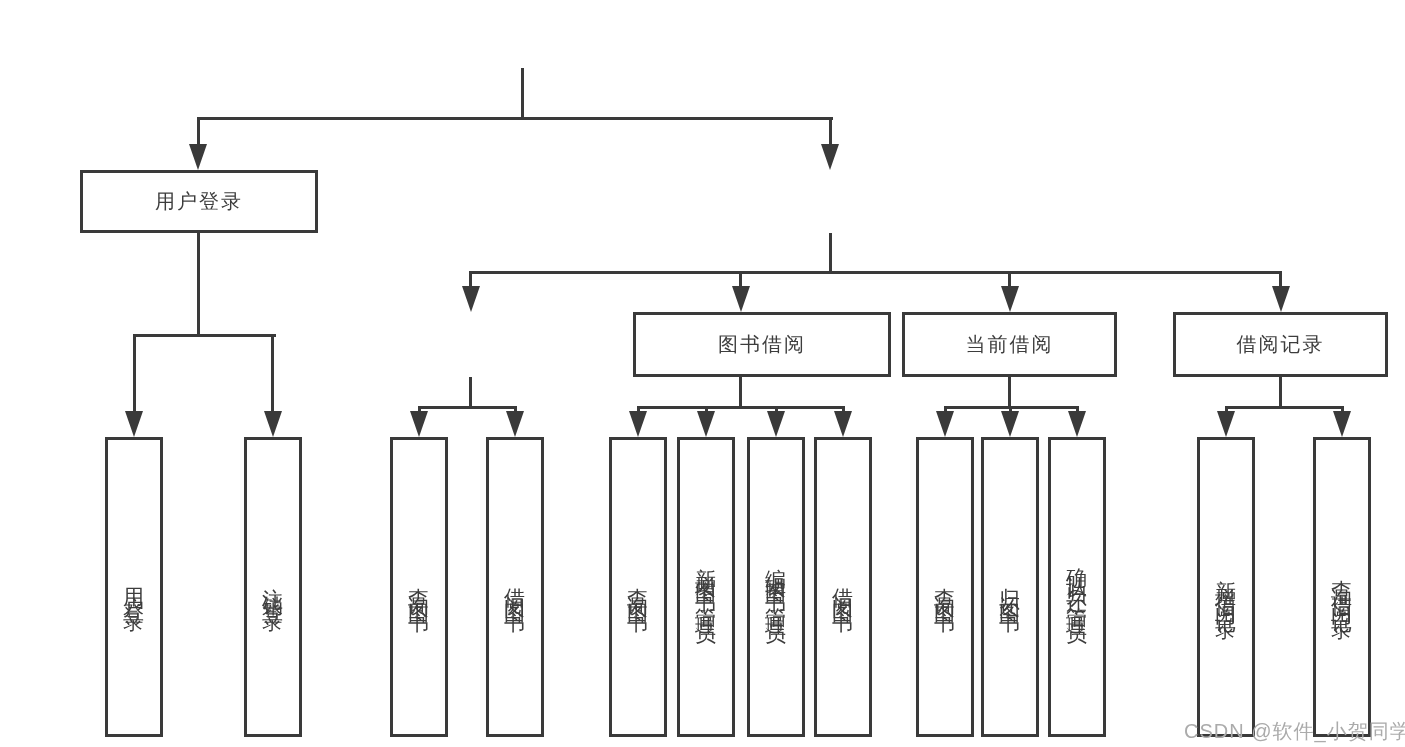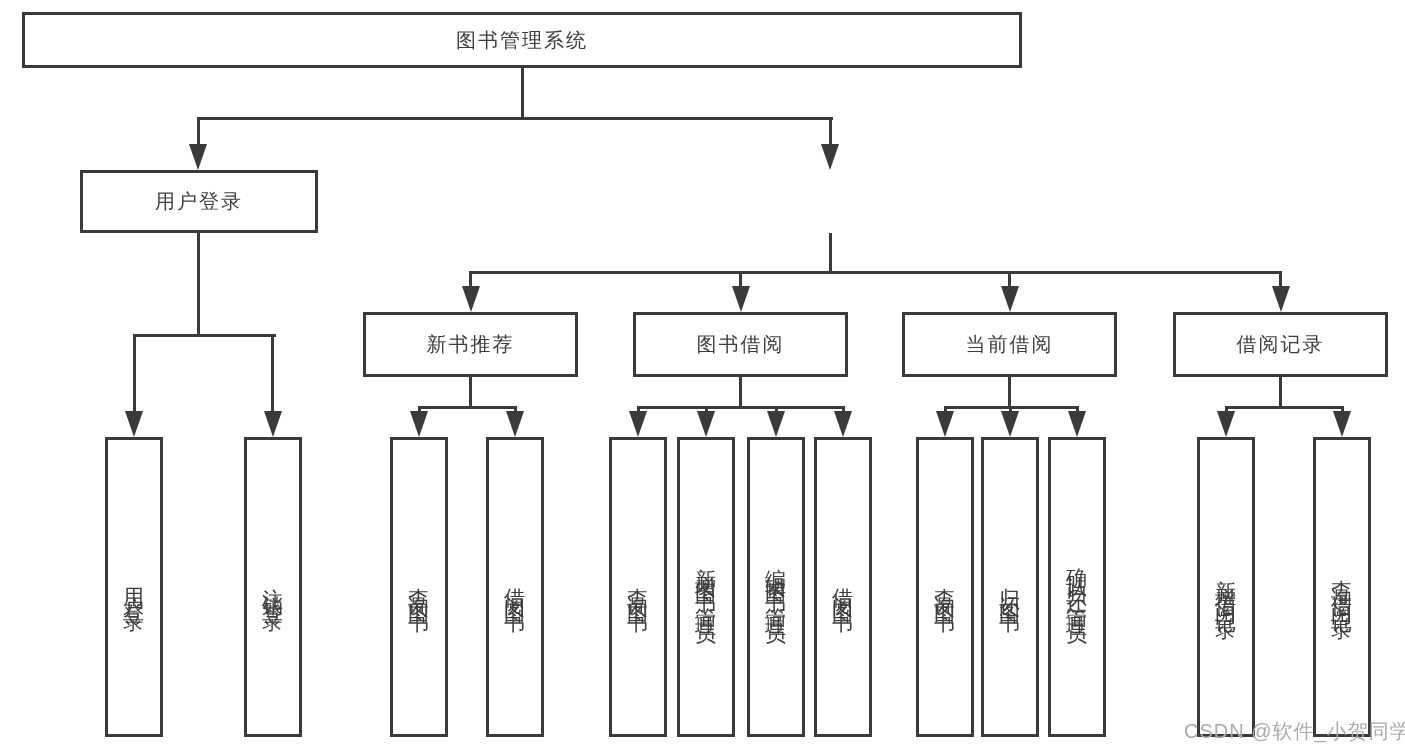--- a/index.html
+++ b/index.html
@@ -46,23 +46,20 @@
     color:var(--watermark,#ababab);
     white-space:nowrap;
     z-index:5;
   }
 </style>
 </head>
 <body>
 
 <div class="stage">
 
-  <div class="box hbox" style="left:22px;top:12px;width:1000px;height:56px;">
-    <span>图书管理系统</span>
-  </div>
 
   <div class="line vl" style="left:520.5px;top:68px;height:50px;"></div>
   <div class="line hl" style="left:196.5px;top:117px;width:636px;"></div>
   <div class="line vl" style="left:196.5px;top:117px;height:28px;"></div>
   <div class="arrow" style="left:189px;top:144px;"></div>
   <div class="line vl" style="left:828.5px;top:117px;height:28px;"></div>
   <div class="arrow" style="left:821px;top:144px;"></div>
 
   <div class="box hbox" style="left:80px;top:170px;width:238px;height:63px;">
     <span>用户登录</span>
@@ -79,24 +76,21 @@
   <div class="line hl" style="left:469px;top:271px;width:813px;"></div>
   <div class="line vl" style="left:469px;top:271px;height:18px;"></div>
   <div class="arrow" style="left:461.5px;top:286px;"></div>
   <div class="line vl" style="left:739px;top:271px;height:18px;"></div>
   <div class="arrow" style="left:731.5px;top:286px;"></div>
   <div class="line vl" style="left:1008px;top:271px;height:18px;"></div>
   <div class="arrow" style="left:1000.5px;top:286px;"></div>
   <div class="line vl" style="left:1279px;top:271px;height:18px;"></div>
   <div class="arrow" style="left:1271.5px;top:286px;"></div>
 
-  <div class="box hbox" style="left:363px;top:312px;width:215px;height:65px;">
-    <span>新书推荐</span>
-  </div>
-  <div class="box hbox" style="left:633px;top:312px;width:215px;height:65px;">
+  <div class="box hbox" style="left:633px;top:312px;width:258px;height:65px;">
     <span>图书借阅</span>
   </div>
   <div class="box hbox" style="left:902px;top:312px;width:215px;height:65px;font-family:Liberation Serif, serif;">
     <span>当前借阅</span>
   </div>
   <div class="box hbox" style="left:1173px;top:312px;width:215px;height:65px;">
     <span>借阅记录</span>
   </div>
 
   <div class="line vl" style="left:469px;top:377px;height:30px;"></div>

